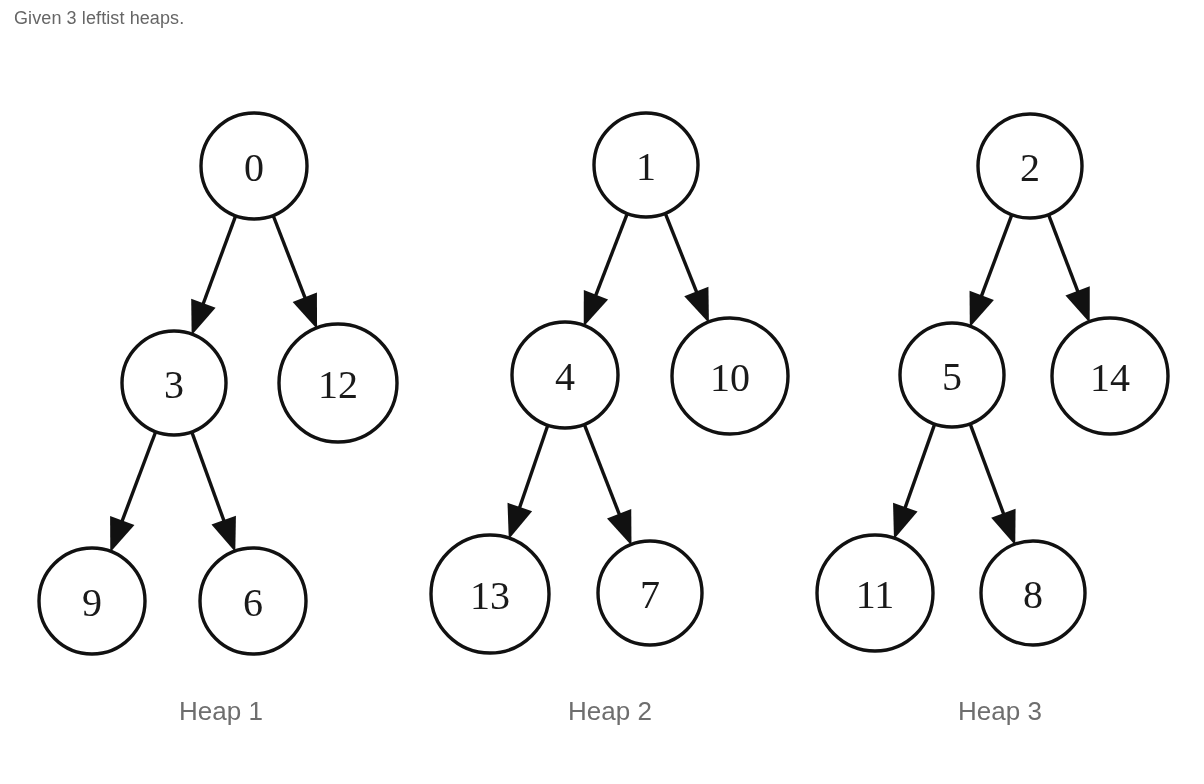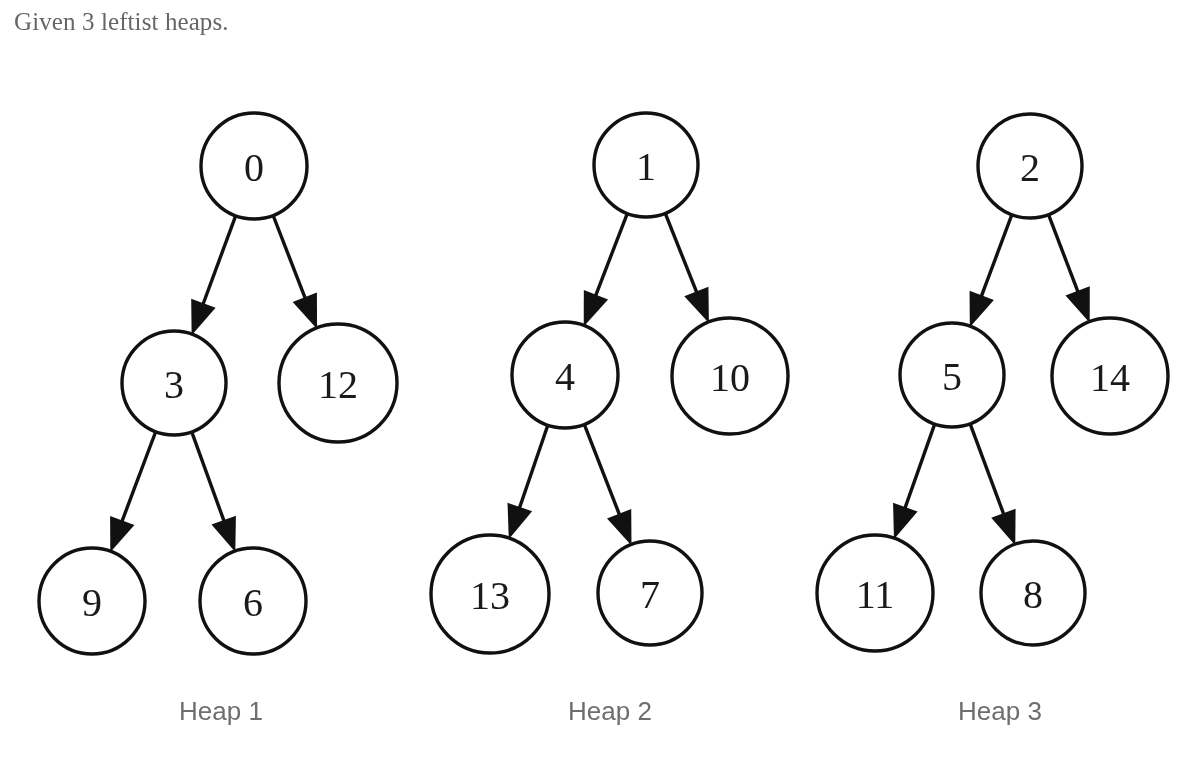--- a/index.html
+++ b/index.html
@@ -17,22 +17,22 @@
   #canvas {
     position: absolute;
     left: 0; top: 0;
     width: 1204px;
     height: 784px;
   }
   #prompt-text {
     position: absolute;
     left: 14px;
     top: 8px;
-    font-family: Liberation Serif, serif;
-    font-size: 25px;
+    font-family: Liberation Sans, sans-serif;
+    font-size: 18px;
     color: #666666;
     letter-spacing: 0.1px;
     white-space: nowrap;
   }
   .node-circle {
     fill: #ffffff;
     stroke: #111111;
     stroke-width: 3.4;
   }
   .node-label {

